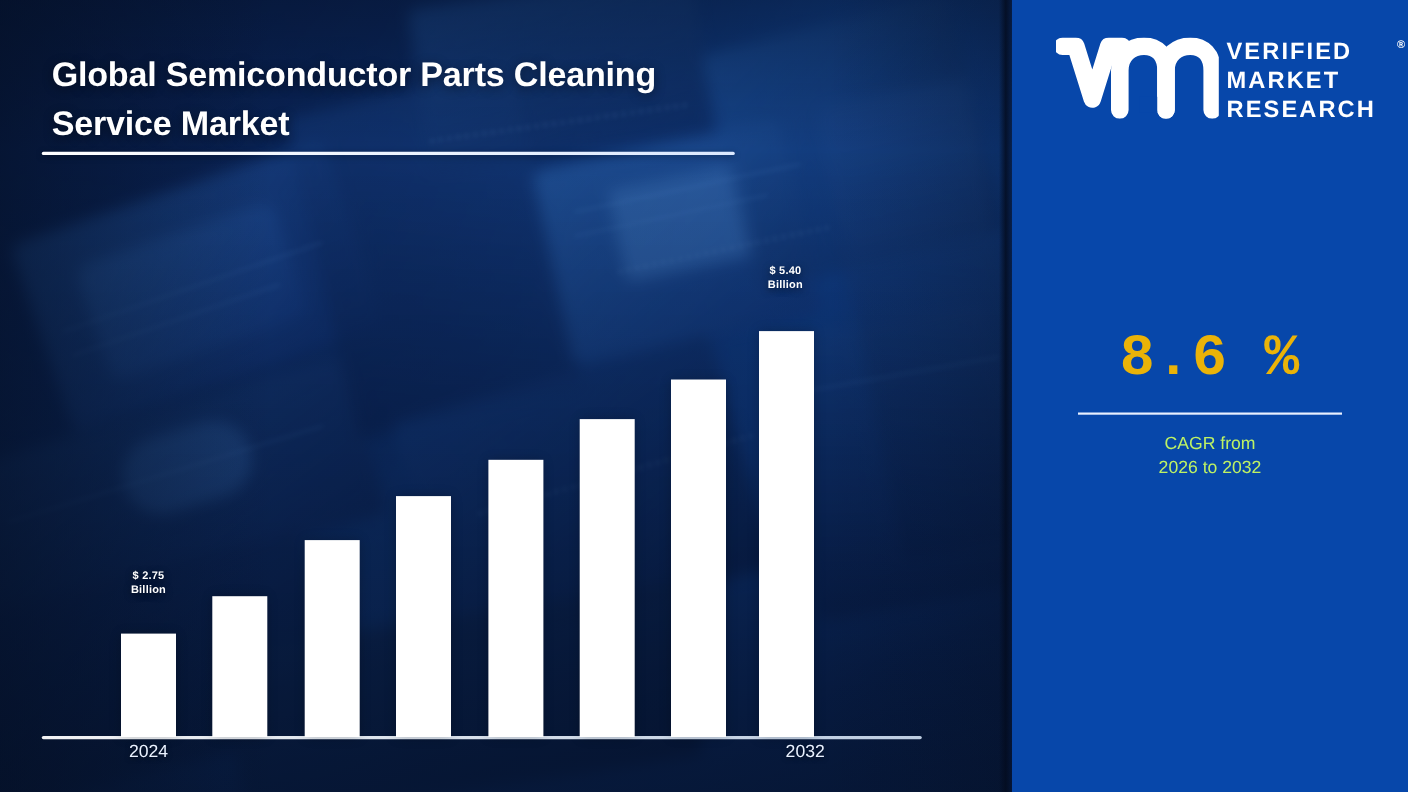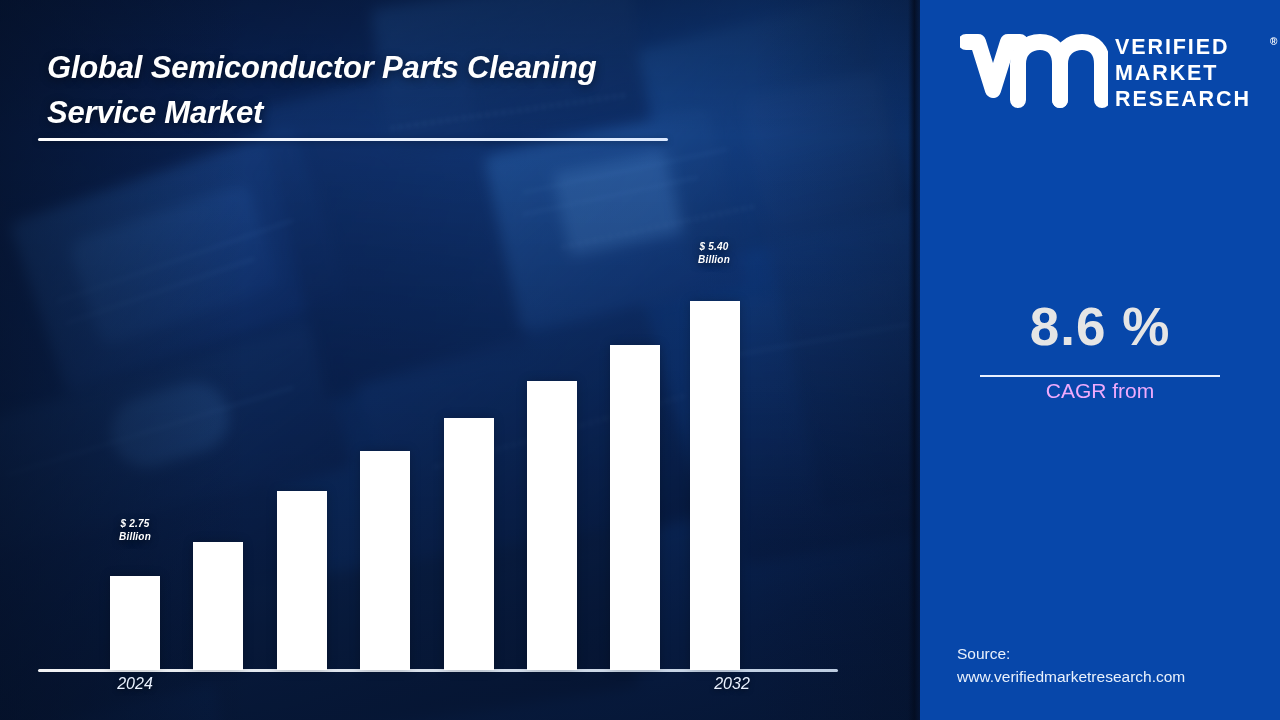--- a/index.html
+++ b/index.html
@@ -5,21 +5,20 @@
   html,body{margin:0;padding:0;background:#061a38;}
   #root{
     position:relative;width:1280px;height:720px;overflow:hidden;
     font-family:"Liberation Sans", sans-serif;
   }
 
   
   #left{
     position:absolute;left:0;top:0;width:1021px;height:720px;overflow:hidden;
     background:#404040;
-    font-style:italic;
   }
   
   .bg-layer{position:absolute;inset:-40px;}
   #bgA{
     background:
       radial-gradient(circle at 18% 18%, rgba(12,44,100,.95) 0%, rgba(6,22,56,0) 55%),
       radial-gradient(circle at 62% 26%, rgba(22,86,170,.85) 0%, rgba(10,38,90,0) 52%),
       radial-gradient(circle at 88% 10%, rgba(28,104,196,.55) 0%, rgba(8,28,70,0) 48%),
       radial-gradient(circle at 30% 72%, rgba(30,110,200,.55) 0%, rgba(7,26,64,0) 55%),
       radial-gradient(circle at 78% 60%, rgba(16,70,150,.75) 0%, rgba(6,22,56,0) 50%),
@@ -85,23 +84,23 @@
   #logo{position:absolute;left:20px;top:28px;width:330px;height:88px;}
   #logo-mark{position:absolute;left:20px;top:6px;}
   #logo-text{
     position:absolute;left:175px;top:6px;color:#ffffff;
     font-size:21.5px;font-weight:700;line-height:1.22;letter-spacing:1.9px;
   }
   #logo-reg{position:absolute;left:330px;top:8px;color:#fff;font-size:10px;font-weight:700;}
 
   
   #cagr{position:absolute;left:0;top:300px;width:360px;text-align:center;}
-  #cagr-value{color:#e5e5e5;font-size:53px;font-weight:700;letter-spacing:1px;line-height:1;}
+  #cagr-value{color:#eab308;font-size:53px;font-weight:700;letter-spacing:1px;line-height:1;font-family:Liberation Mono, monospace;}
   #cagr-rule{margin:22px auto 0;width:240px;height:2px;background:#e8f0ff;}
-  #cagr-label{margin-top:0;color:#f0abfc;font-size:21px;line-height:1.35;}
+  #cagr-label{margin-top:16px;color:#bef264;font-size:16px;line-height:1.35;}
 
   
   #source{position:absolute;left:37px;top:643px;width:310px;color:#e9f1fc;font-size:15.5px;line-height:1.48;}
 </style>
 </head>
 <body>
 
 <div id="root">
 
   <div id="left">
@@ -191,21 +190,18 @@
         <div>RESEARCH</div>
       </div>
       <div id="logo-reg">®</div>
     </div>
 
     <div id="cagr">
       <div id="cagr-value">8.6 %</div>
       <div id="cagr-rule"></div>
       <div id="cagr-label">
         <div>CAGR from</div>
-      </div>
-    </div>
-
-    <div id="source">
-      <div>Source:</div>
-      <div>www.verifiedmarketresearch.com</div>
-    </div>
+        <div>2026 to 2032</div>
+      </div>
+    </div>
+
   </div>
 </div>
 
 </body></html>

